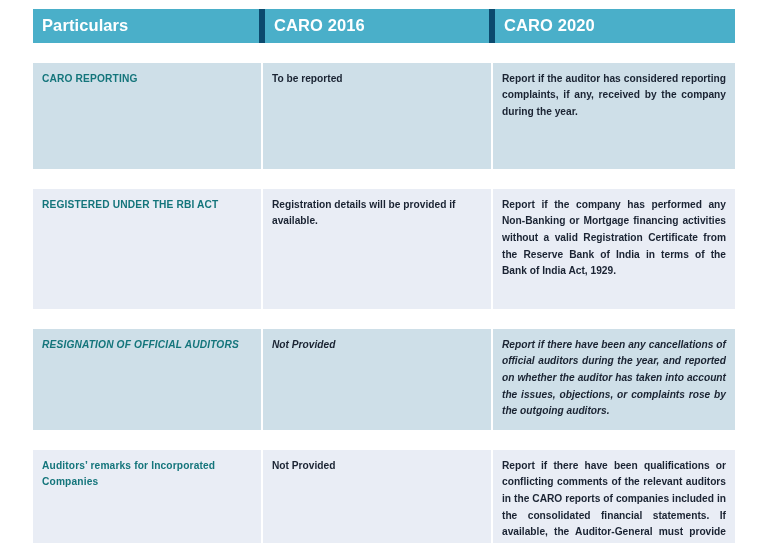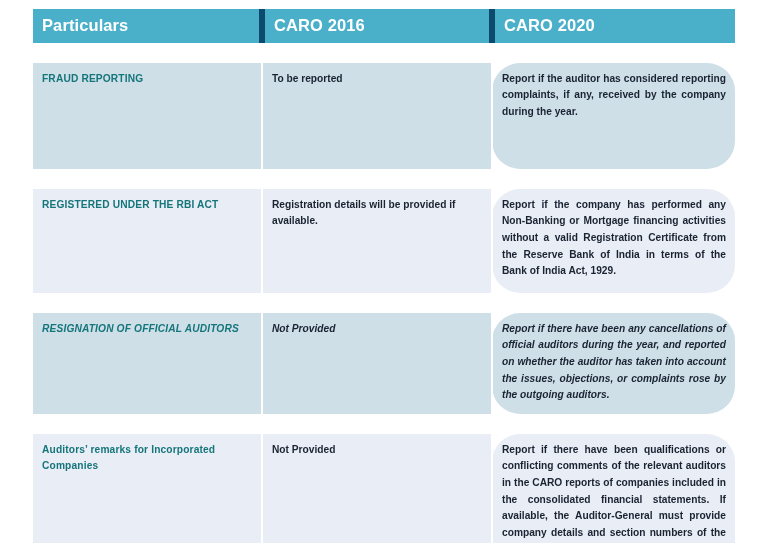--- a/index.html
+++ b/index.html
@@ -70,21 +70,20 @@
   }
   .cell-caro2016 {
     color: #1A2332;
     text-align: left;
   }
   .cell-caro2020 {
     color: #1A2332;
     text-align: justify;
     text-justify: inter-word;
     hyphens: none;
-    border-radius: 28px;
   }
 
   
   .row-gap td {
     padding: 0;
     height: 3px;
     background: #ffffff;
     border: none;
   }
 
@@ -114,32 +113,32 @@
 
     <tbody>
 
       <tr class="row-gap">
         <td></td>
         <td></td>
         <td></td>
       </tr>
 
       <tr class="row-shade-a" style="height: 106px;">
-        <td class="cell-particular">FRAUD REPORTING</td>
+        <td class="cell-particular">CARO REPORTING</td>
         <td class="cell-caro2016 col-sep">To be reported</td>
         <td class="cell-caro2020 col-sep">Report if the auditor has considered reporting complaints, if any, received by the company during the year.</td>
       </tr>
 
       <tr class="row-gap">
         <td></td>
         <td></td>
         <td></td>
       </tr>
 
-      <tr class="row-shade-b" style="height: 104px;">
+      <tr class="row-shade-b" style="height: 120px;">
         <td class="cell-particular">REGISTERED UNDER THE RBI ACT</td>
         <td class="cell-caro2016 col-sep">Registration details will be provided if available.</td>
         <td class="cell-caro2020 col-sep">Report if the company has performed any Non-Banking or Mortgage financing activities without a valid Registration Certificate from the Reserve Bank of India in terms of the Bank of India Act, 1929.</td>
       </tr>
 
       <tr class="row-gap">
         <td></td>
         <td></td>
         <td></td>
       </tr>

